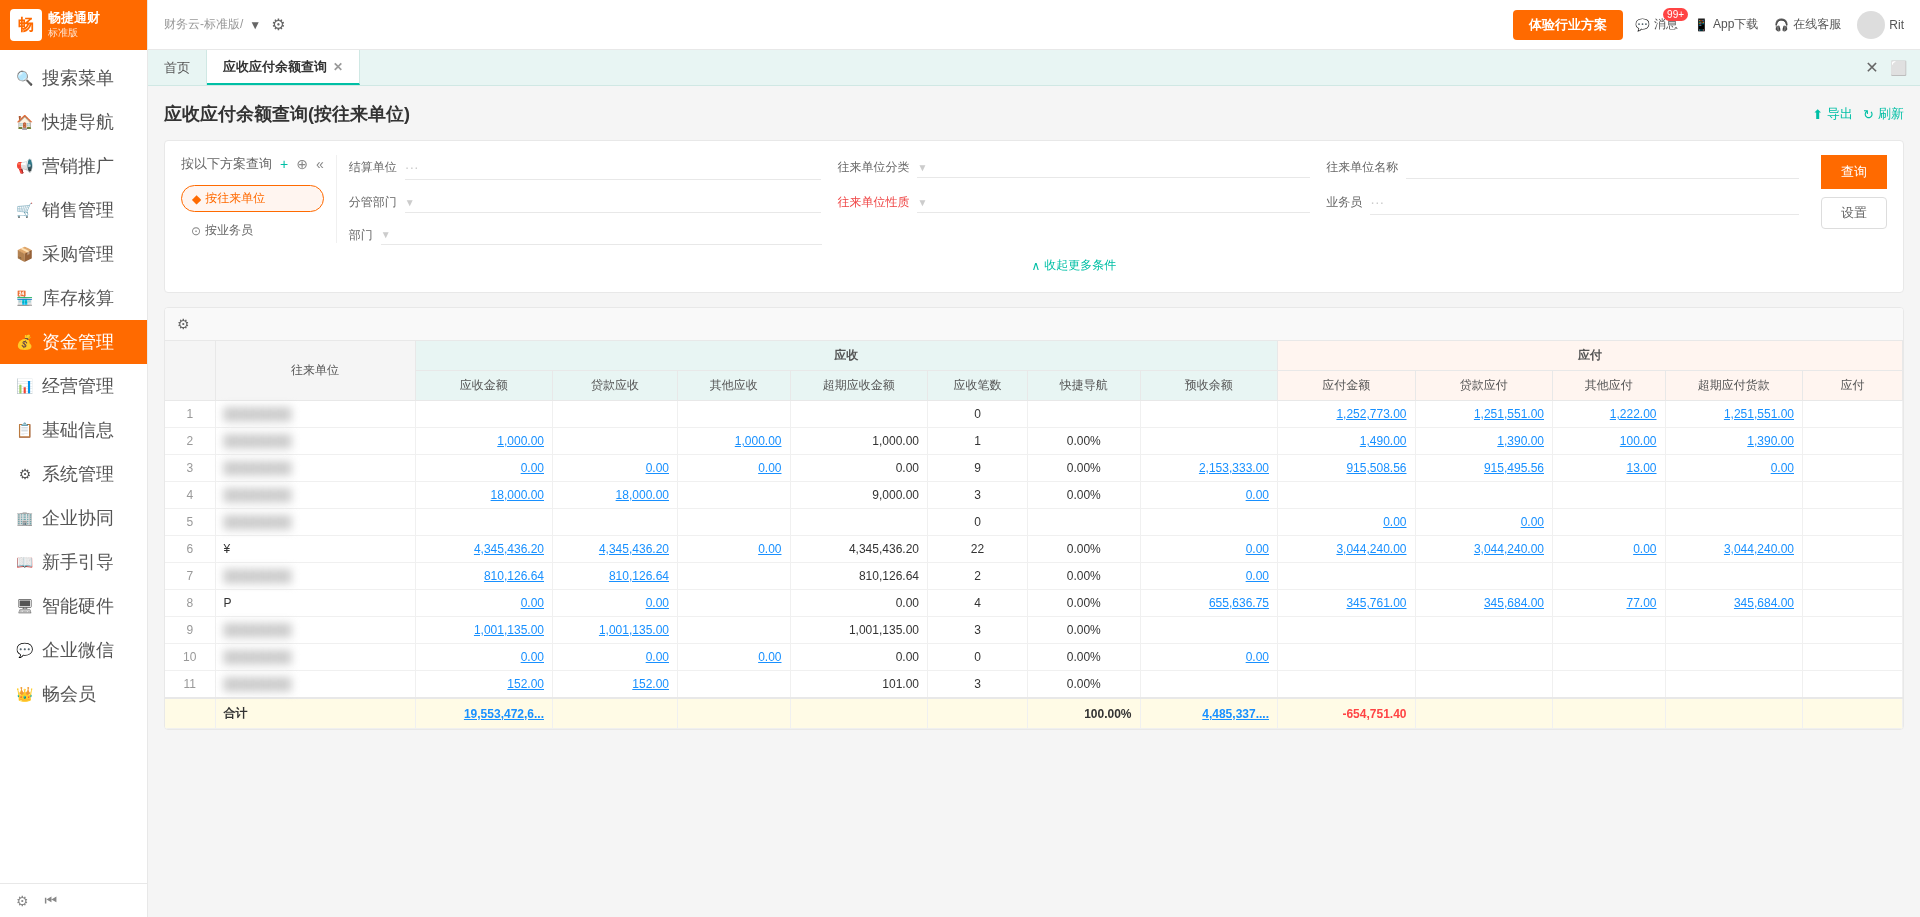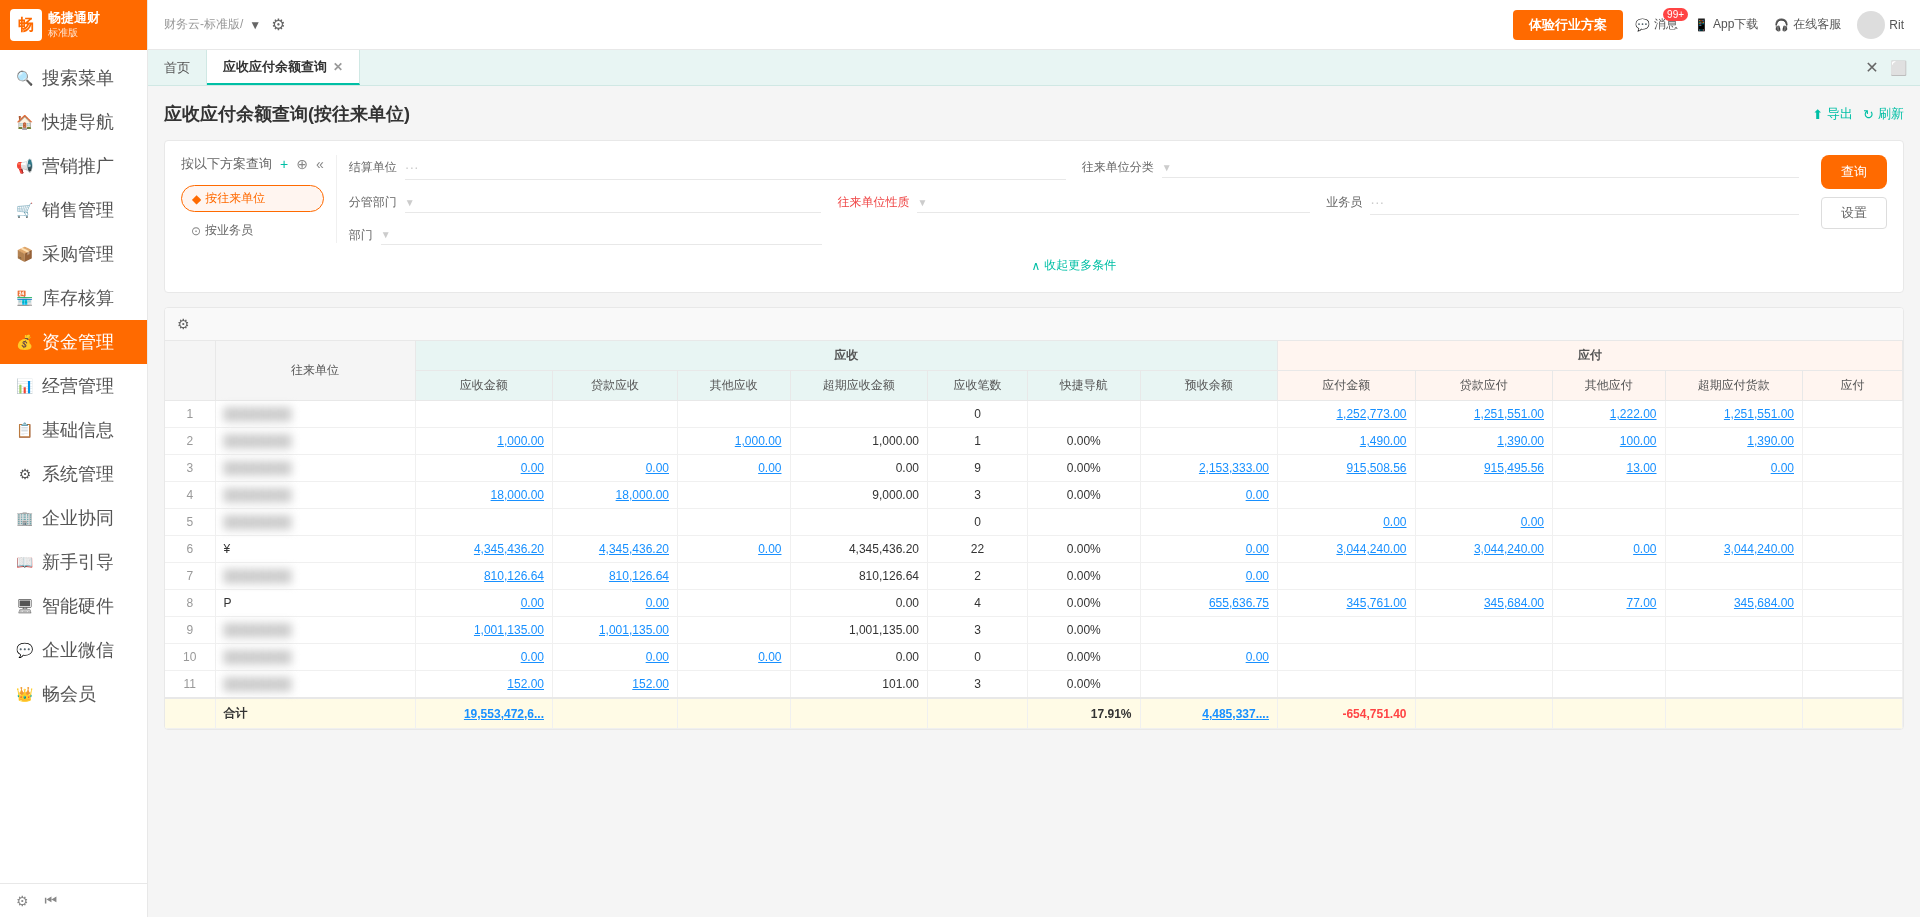--- a/index.html
+++ b/index.html
@@ -154,21 +154,21 @@
     td.left { text-align: left; }
     .cell-link { color: #1890ff; text-decoration: underline; cursor: pointer; }
     .row-num { color: #999; text-align: center; }
     .footer-row td { background: #fffbe6; font-weight: bold; border-top: 2px solid #e8e8e8; }
     .footer-row td.label { text-align: left; }
     .blurred { filter: blur(4px); color: #ccc; }
 
     
     .query-btn {
       background: #ff6a00; color: #fff; border: none; padding: 8px 20px;
-      border-radius: 8px; cursor: pointer; font-size: 13px; white-space: nowrap;
+      border-radius: 0; cursor: pointer; font-size: 13px; white-space: nowrap;
     }
     .set-btn {
       background: #fff; color: #666; border: 1px solid #ddd; padding: 6px 16px;
       border-radius: 4px; cursor: pointer; font-size: 13px; white-space: nowrap; margin-top: 4px;
     }
     .query-btn-area { display: flex; flex-direction: column; gap: 4px; margin-left: 10px; }
   </style>
 </head>
 <body>
 
@@ -339,20 +339,24 @@
               <span style="font-size:12px; color:#666; white-space:nowrap;">结算单位</span>
               <div style="flex:1; border-bottom:1px solid #e8e8e8; padding:4px 0; display:flex; align-items:center; justify-content:space-between;">
                 <span style="color:#ccc; font-size:14px;">···</span>
               </div>
             </div>
             <div style="flex:1; display:flex; align-items:center; gap:8px;">
               <span style="font-size:12px; color:#666; white-space:nowrap;">往来单位分类</span>
               <div style="flex:1; border-bottom:1px solid #e8e8e8; padding:4px 0; display:flex; align-items:center; justify-content:space-between; cursor:pointer;">
                 <span style="color:#ccc; font-size:10px;">▼</span>
               </div>
+            </div>
+            <div style="flex:1; display:flex; align-items:center; gap:8px;">
+              <span style="font-size:12px; color:#666; white-space:nowrap;">往来单位名称</span>
+              <input type="text" style="flex: 1 1 0%; border-top: none; border-right: none; border-left: none; border-image: initial; border-bottom: 1px solid rgb(232, 232, 232); padding: 4px 6px; font-size: 12px; outline: none;">
             </div>
           </div>
 
           <div style="display:flex; gap: 16px; margin-bottom: 10px; align-items: center;">
             <div style="flex:1; display:flex; align-items:center; gap:8px;">
               <span style="font-size:12px; color:#666; white-space:nowrap;">分管部门</span>
               <div style="flex:1; border-bottom:1px solid #e8e8e8; padding:4px 0; display:flex; align-items:center; justify-content:space-between; cursor:pointer;">
                 <span style="color:#ccc; font-size:10px;">▼</span>
               </div>
             </div>
@@ -601,21 +605,21 @@
             </tbody>
           <tfoot>
             <tr class="footer-row">
               <td class="center"></td>
               <td class="left label">合计</td>
               <td class="cell-link">19,553,472,6...</td>
               <td></td>
               <td></td>
               <td></td>
               <td></td>
-              <td>17.91%</td>
+              <td>100.00%</td>
               <td class="cell-link">4,485,337....</td>
               <td style="color:#ff4444; font-weight:bold;">-654,751.40</td>
               <td></td>
               <td></td>
               <td></td>
               <td></td>
             </tr>
           </tfoot>
         </table>
       </div>

